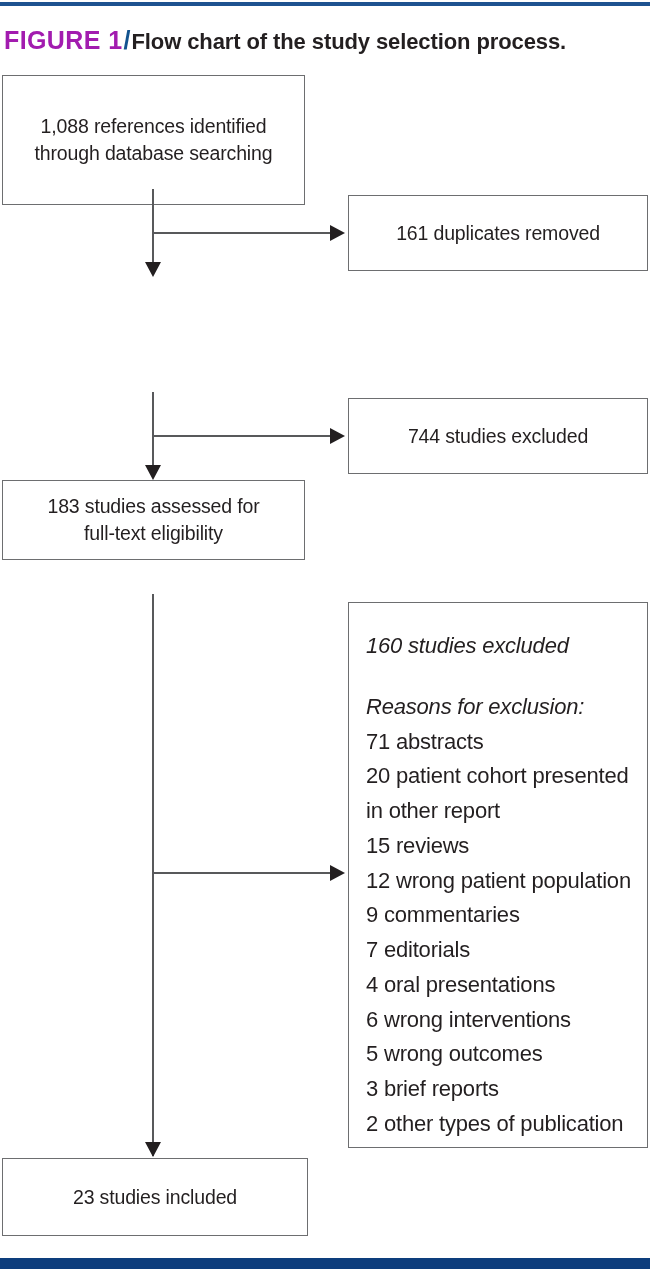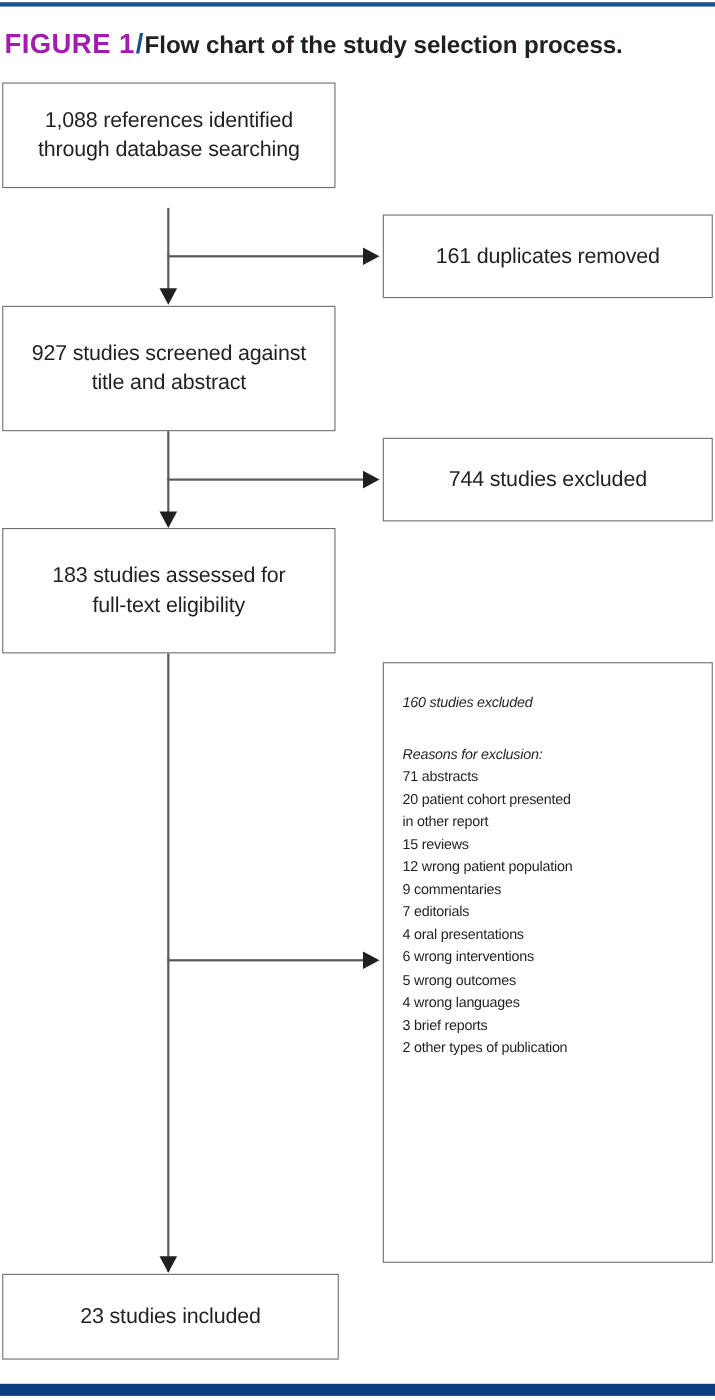--- a/index.html
+++ b/index.html
@@ -78,40 +78,40 @@
     justify-content: center;
     text-align: center;
     color: #231f20;
     font-size: 19.5px;
     line-height: 1.38;
     letter-spacing: -0.15px;
   }
   .fbox .inner { padding: 0 10px; width: 100%; }
 
   
-  #box-identified { left: 2px;  top: 75px;   width: 303px; height: 96px; }
+  #box-identified { left: 2px;  top: 75px;   width: 303px; height: 130px; }
   #box-screened   { left: 2px;  top: 278px;  width: 303px; height: 114px; }
-  #box-assessed   { left: 2px;  top: 480px;  width: 303px; height: 114px; }
+  #box-assessed   { left: 2px;  top: 480px;  width: 303px; height: 80px; }
   #box-included   { left: 2px;  top: 1158px; width: 306px; height: 78px; text-align: center; }
 
   
   #box-duplicates { left: 348px; top: 195px; width: 300px; height: 76px; }
   #box-excluded   { left: 348px; top: 398px; width: 300px; height: 76px; }
 
   #box-reasons {
     left: 348px;
     top: 602px;
     width: 300px;
     height: 546px;
     display: block;
     text-align: left;
   }
   #box-reasons .reasons-inner {
     padding: 26px 0 0 17px;
-    font-size: 13px;
+    font-size: 22px;
     line-height: 1.58;
     color: #231f20;
     letter-spacing: -0.2px;
   }
   .reasons-title {
     font-style: italic;
     margin-bottom: 26px;
   }
   .reasons-heading { margin-bottom: 0; font-style: italic; }
   .reason-item { white-space: normal; }
@@ -182,26 +182,20 @@
   <div class="hline" id="conn-1-branch"></div>
   <div class="arrow-right" id="conn-1-head"></div>
   <div class="arrow-down" id="conn-1-arrow"></div>
 
   <div class="fbox" id="box-duplicates">
     <div class="inner">
       <div>161 duplicates removed</div>
     </div>
   </div>
 
-  <div class="fbox" id="box-screened">
-    <div class="inner">
-      <div>927 studies screened against</div>
-      <div>title and abstract</div>
-    </div>
-  </div>
 
   <div class="vline" id="conn-2-vert"></div>
   <div class="hline" id="conn-2-branch"></div>
   <div class="arrow-right" id="conn-2-head"></div>
   <div class="arrow-down" id="conn-2-arrow"></div>
 
   <div class="fbox" id="box-excluded">
     <div class="inner">
       <div>744 studies excluded</div>
     </div>
@@ -226,21 +220,20 @@
       <div class="reason-item">71 abstracts</div>
       <div class="reason-item">20 patient cohort presented</div>
       <div class="reason-item">in other report</div>
       <div class="reason-item">15 reviews</div>
       <div class="reason-item">12 wrong patient population</div>
       <div class="reason-item">9 commentaries</div>
       <div class="reason-item">7 editorials</div>
       <div class="reason-item">4 oral presentations</div>
       <div class="reason-item">6 wrong interventions</div>
       <div class="reason-item">5 wrong outcomes</div>
-      <div class="reason-item">4 wrong languages</div>
       <div class="reason-item">3 brief reports</div>
       <div class="reason-item">2 other types of publication</div>
     </div>
   </div>
 
   <div class="fbox" id="box-included">
     <div class="inner">
       <div>23 studies included</div>
     </div>
   </div>

